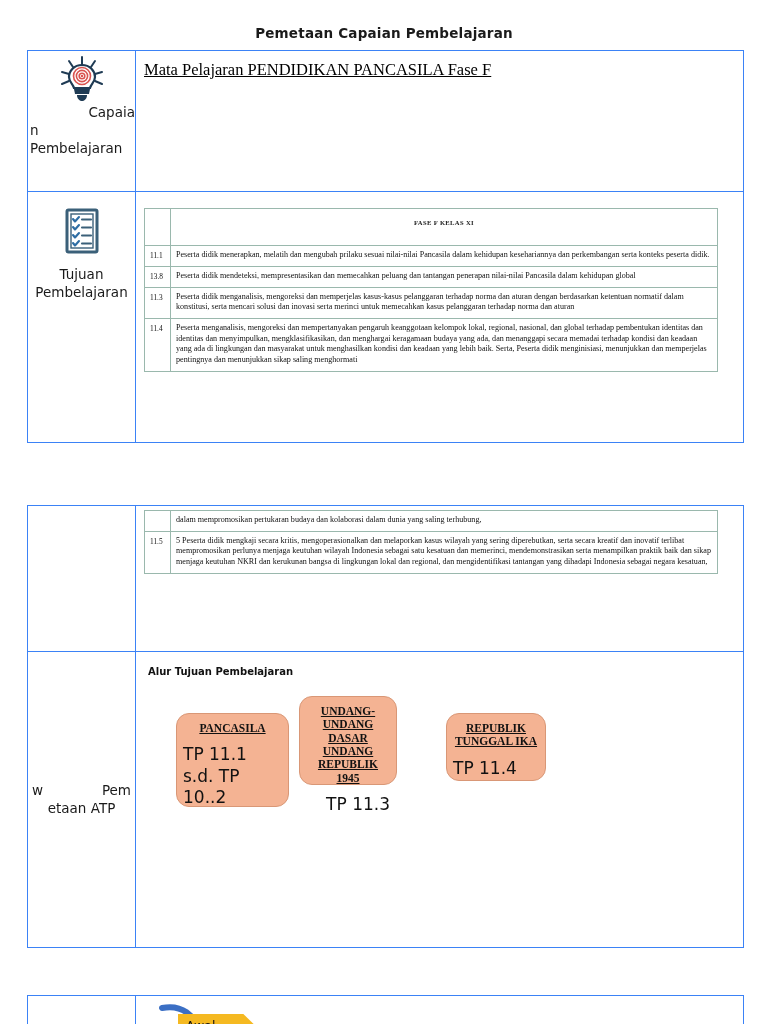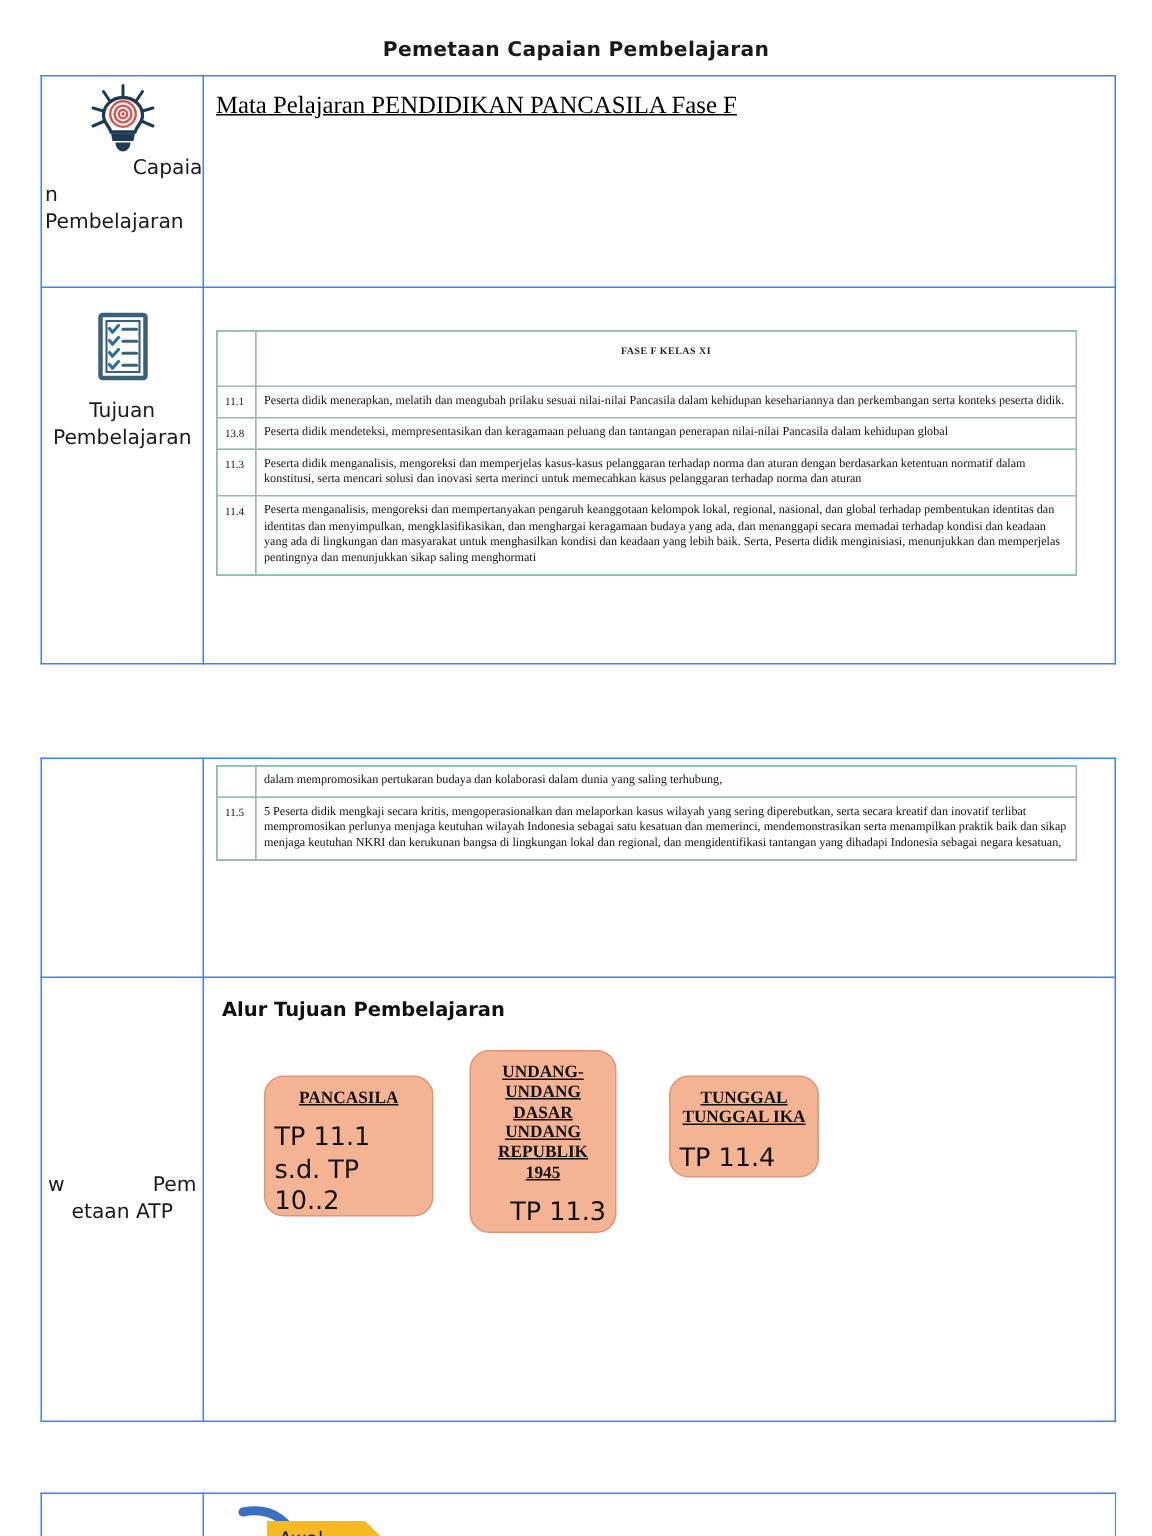--- a/index.html
+++ b/index.html
@@ -89,23 +89,23 @@
     text-decoration: underline;
     padding: 9px 0 0 8px;
     color: #000;
     white-space: nowrap;
   }
 
   
   .inner-table {
     border-collapse: collapse;
     table-layout: fixed;
-    margin: 28px 0 0 8px;
+    margin: 16px 0 0 8px;
     width: 574px;
-    background: #14b8a6;
+    background: #7dd3fc;
   }
   .inner-table td, .inner-table th {
     border: 1px solid #9ab8ad;
     vertical-align: top;
     padding: 4px 5px 5px 5px;
     font-family: "Liberation Serif", serif;
     font-size: 8.1px;
     line-height: 1.32;
     color: #111;
     text-align: left;
@@ -124,21 +124,21 @@
     font-weight: bold;
     letter-spacing: .35px;
     padding-top: 10px;
     color: #222;
   }
 
   
   .atp-body { padding: 10px 0 0 12px; }
   .atp-heading {
     font-family: "DejaVu Sans", sans-serif;
-    font-size: 13px;
+    font-size: 10px;
     font-weight: bold;
     color: #111;
     margin: 4px 0 0 0;
   }
   .atp-canvas {
     position: relative;
     height: 250px;
     margin-top: 14px;
   }
   .atp-box {
@@ -164,21 +164,21 @@
     margin-top: 9px;
     font-family: "DejaVu Sans", sans-serif;
     font-size: 17px;
     line-height: 1.25;
     color: #111;
     text-align: left;
   }
   .atp-box .bx-sub.center { text-align: right; }
 
   .box-1 { left: 28px;  top: 22px;  width: 113px; height: 94px; }
-  .box-2 { left: 165px; top: 5px;   width: 98px;  height: 122px; }
+  .box-2 { left: 151px; top: 5px;   width: 98px;  height: 89px; }
   .box-3 { left: 298px; top: 22px;  width: 100px; height: 68px; }
 
   
   .bottom-shape-wrap {
     position: absolute;
     left: 0; top: 0;
     width: 608px; height: 60px;
     overflow: hidden;
   }
   .yellow-banner {
@@ -284,21 +284,21 @@
             <tr>
               <td class="c-num hdr-blank"></td>
               <td class="hdr-title">FASE F KELAS XI</td>
             </tr>
             <tr>
               <td class="c-num">11.1</td>
               <td>Peserta didik menerapkan, melatih dan mengubah prilaku sesuai nilai-nilai Pancasila dalam kehidupan   kesehariannya dan perkembangan serta konteks peserta didik.</td>
             </tr>
             <tr>
               <td class="c-num">13.8</td>
-              <td>Peserta didik mendeteksi, mempresentasikan dan keragamaan peluang dan tantangan penerapan nilai-nilai Pancasila dalam kehidupan global</td>
+              <td>Peserta didik mendeteksi, mempresentasikan dan memecahkan peluang dan tantangan penerapan nilai-nilai Pancasila dalam kehidupan global</td>
             </tr>
             <tr>
               <td class="c-num">11.3</td>
               <td>Peserta didik menganalisis,  mengoreksi dan memperjelas kasus-kasus pelanggaran terhadap norma dan aturan dengan berdasarkan ketentuan normatif dalam konstitusi, serta mencari solusi dan inovasi serta merinci untuk memecahkan kasus pelanggaran terhadap norma dan aturan</td>
             </tr>
             <tr>
               <td class="c-num">11.4</td>
               <td>Peserta menganalisis, mengoreksi dan mempertanyakan pengaruh keanggotaan kelompok lokal, regional, nasional, dan global terhadap pembentukan identitas dan identitas dan menyimpulkan, mengklasifikasikan, dan menghargai keragamaan budaya yang ada, dan menanggapi secara memadai terhadap kondisi dan keadaan yang ada di lingkungan dan masyarakat untuk menghasilkan kondisi dan keadaan yang lebih baik. Serta, Peserta didik menginisiasi, menunjukkan dan memperjelas pentingnya dan menunjukkan sikap saling menghormati</td>
             </tr>
           </tbody>
@@ -363,21 +363,21 @@
                 <span>UNDANG</span><br>
                 <span>DASAR</span><br>
                 <span>UNDANG</span><br>
                 <span>REPUBLIK 1945</span>
               </span>
               <span class="bx-sub center">TP 11.3</span>
             </div>
 
             <div class="atp-box box-3">
               <span class="bx-title">
-                <span>TUNGGAL </span><br>
+                <span>REPUBLIK </span><br>
                 <span>TUNGGAL IKA</span>
               </span>
               <span class="bx-sub">TP 11.4</span>
             </div>
 
           </div>
         </div>
       </td>
     </tr>
   </tbody>

